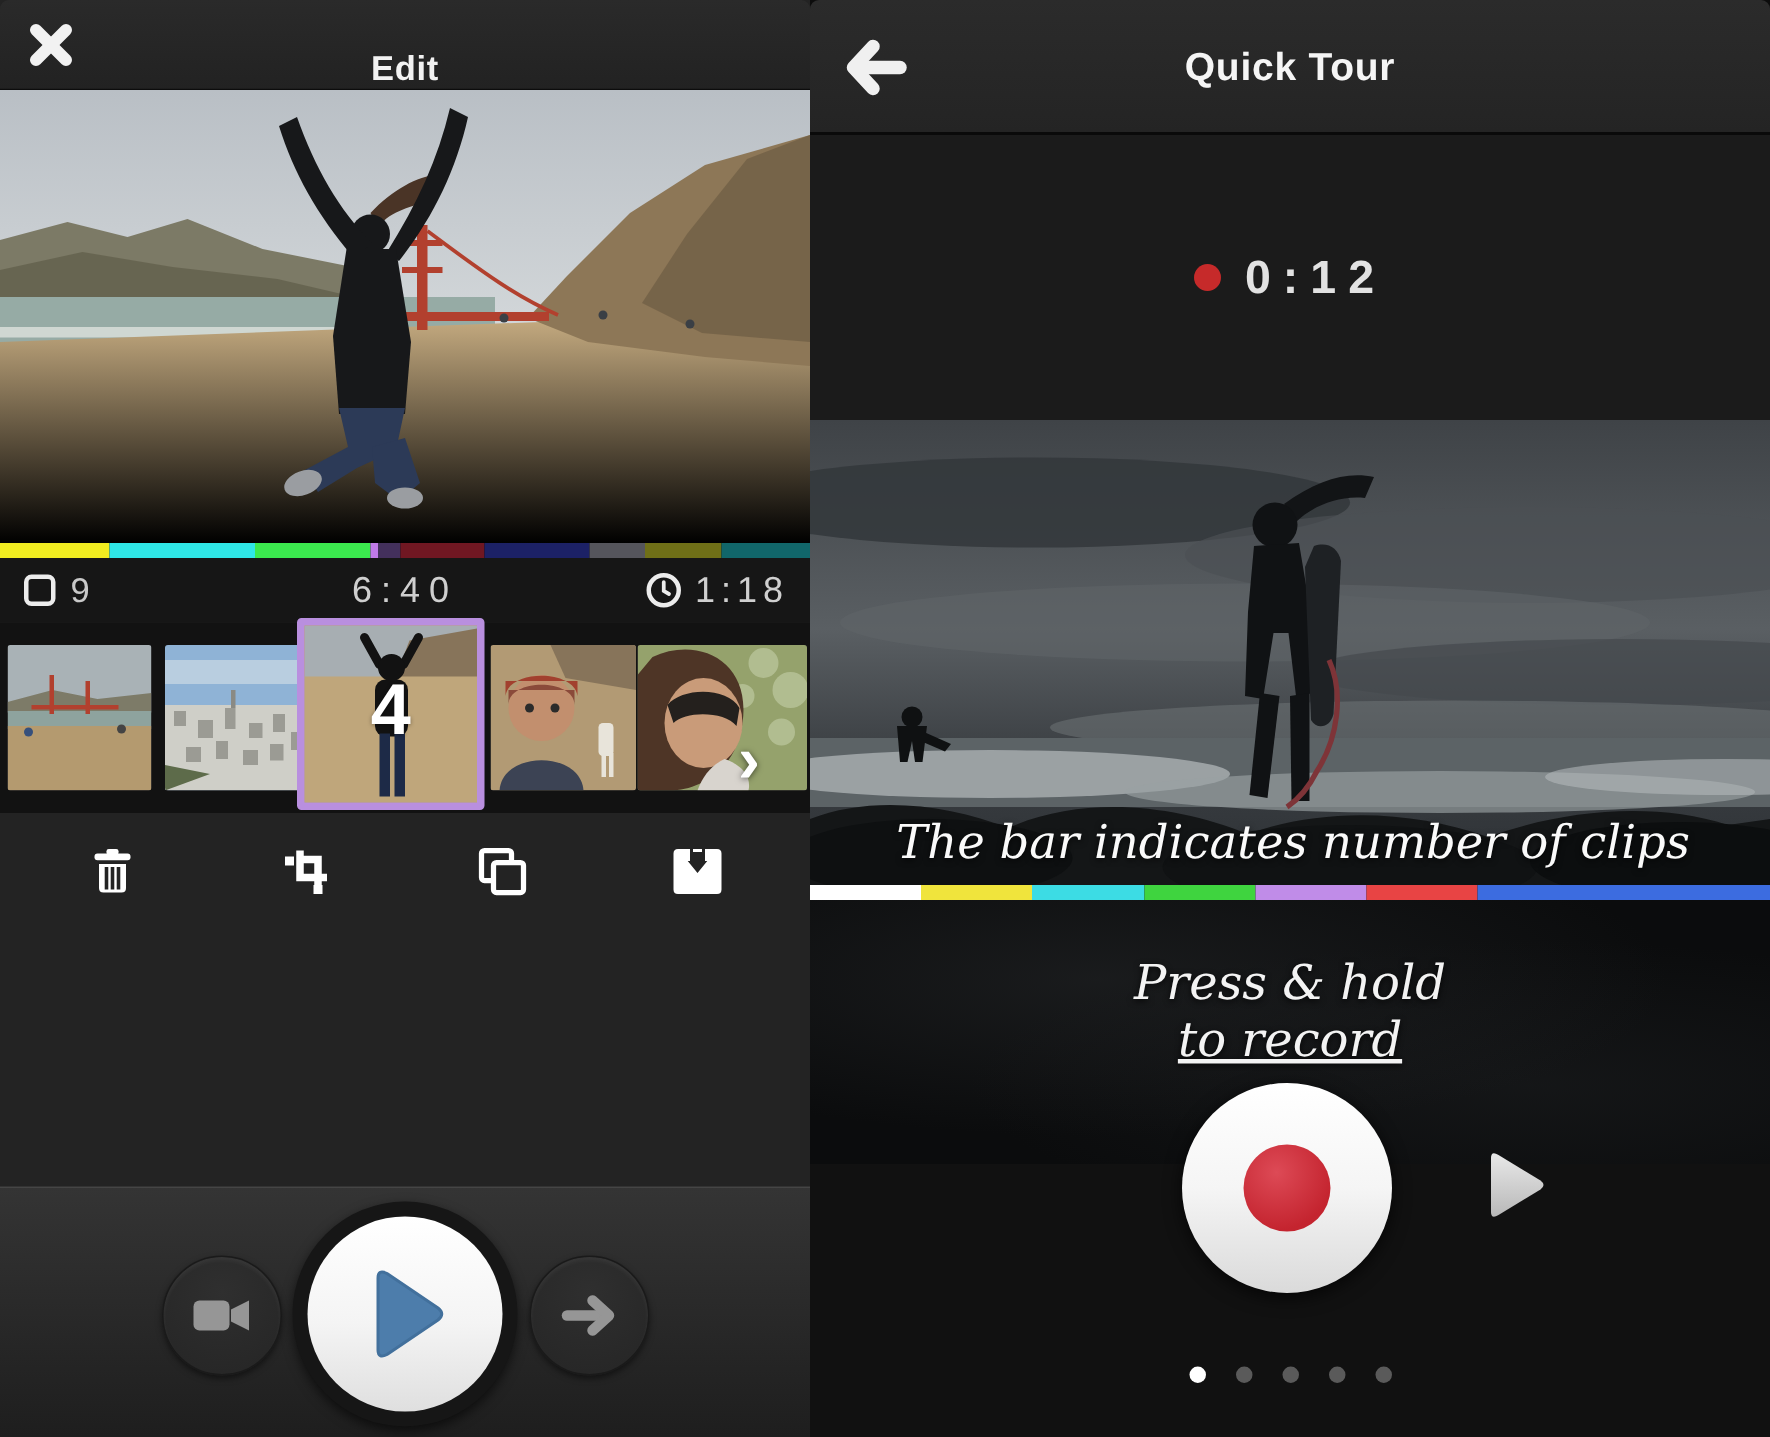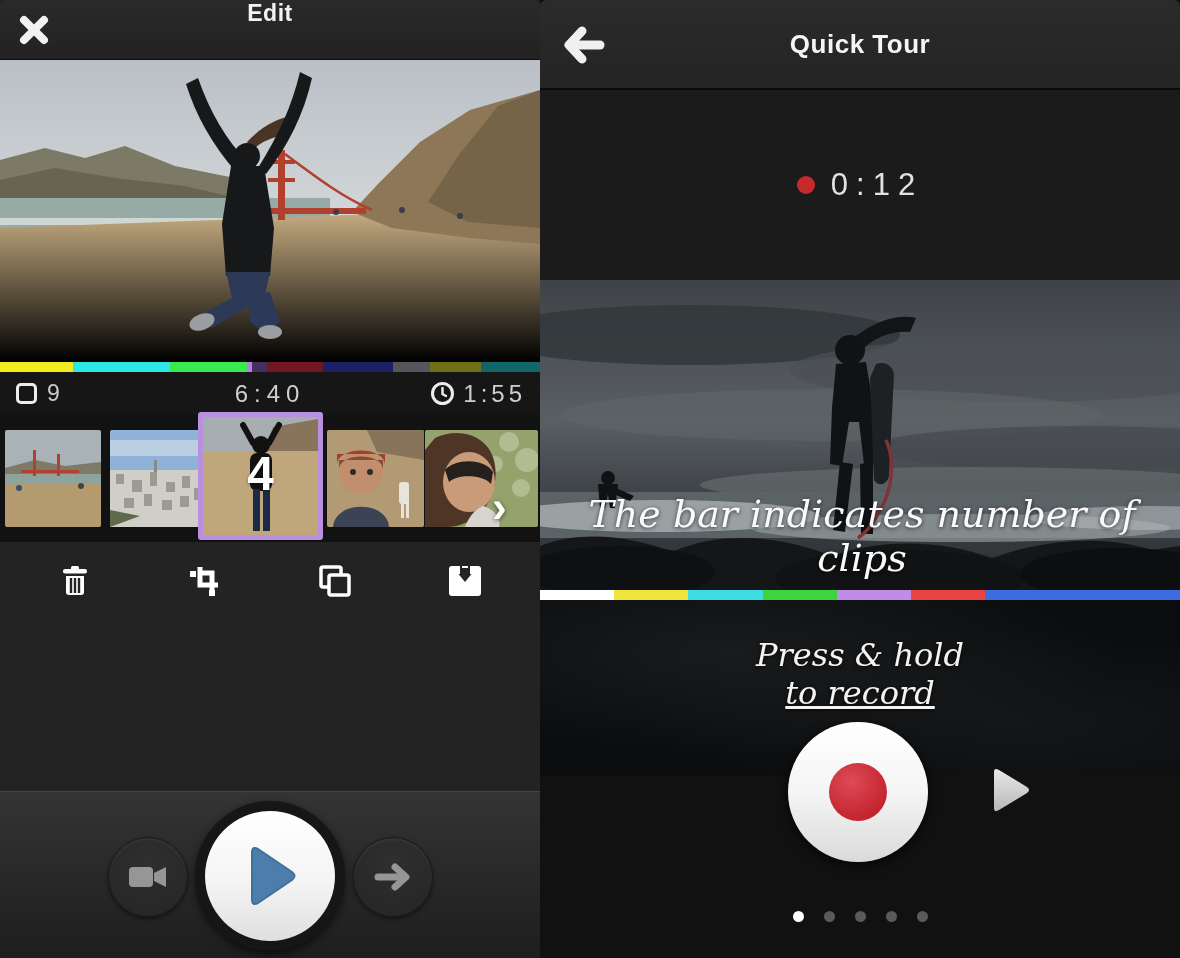--- a/index.html
+++ b/index.html
@@ -1,21 +1,21 @@
 <!DOCTYPE html>
 <html><head>
 <meta charset="utf-8">
 <style>
   html,body{margin:0;padding:0;background:#000;}
   *{box-sizing:border-box;}
   .screen{width:1180px;height:958px;display:flex;font-family:"Liberation Sans",sans-serif;overflow:hidden;background:#111;}
 
   
   .left-panel{width:540px;height:958px;display:flex;flex-direction:column;background:#232323;position:relative;}
-  .lp-topbar{height:60px;background:linear-gradient(#2a2a2a,#222);display:flex;align-items:flex-start;justify-content:center;position:relative;border-bottom:1px solid #0c0c0c;border-radius:6px 6px 0 0;}
+  .lp-topbar{height:60px;background:linear-gradient(#2a2a2a,#222);display:flex;align-items:flex-end;justify-content:center;position:relative;border-bottom:1px solid #0c0c0c;border-radius:6px 6px 0 0;}
   .lp-title{color:#f2f2f2;font-size:23px;font-weight:bold;letter-spacing:.5px;}
   .close-btn{position:absolute;left:16px;top:12px;width:36px;height:36px;background:none;border:none;padding:0;cursor:pointer;}
   .lp-photo{height:302px;position:relative;overflow:hidden;}
   .lp-photo svg{display:block;}
 
   .progress-bar{height:10px;display:flex;width:100%;background:#000;}
   .progress-bar .seg{height:100%;}
 
   .lp-status{height:43px;background:#161616;display:flex;align-items:center;color:#c9c9c9;position:relative;}
   .status-left{display:flex;align-items:center;gap:10px;margin-left:16px;}
@@ -48,25 +48,25 @@
   .play-inner{width:130px;height:130px;border-radius:50%;background:linear-gradient(180deg,#ffffff 0%,#f4f4f4 55%,#dfdfdf 100%);display:flex;align-items:center;justify-content:center;}
 
   
   .right-panel{width:640px;height:776px;display:flex;flex-direction:column;background:#0c0c0c;position:relative;}
   .rp-topbar{height:90px;background:linear-gradient(#2b2b2b,#242424);display:flex;align-items:center;justify-content:center;position:relative;border-bottom:2px solid #0a0a0a;border-radius:6px 6px 0 0;}
   .rp-title{color:#f5f5f5;font-size:26px;font-weight:bold;letter-spacing:.5px;}
   .back-btn{position:absolute;left:20px;top:24px;width:46px;height:42px;background:none;border:none;padding:0;cursor:pointer;}
 
   .rp-timer{height:190px;background:#1b1b1b;display:flex;align-items:center;justify-content:center;gap:16px;}
   .rec-dot{width:18px;height:18px;border-radius:50%;background:#c62a2a;}
-  .rec-time{color:#e2e2e2;font-size:31px;letter-spacing:8px;font-weight:normal;}
+  .rec-time{color:#e2e2e2;font-size:31px;letter-spacing:8px;font-weight:bold;}
 
   .rp-photo{height:310px;position:relative;overflow:hidden;}
   .rp-photo svg{display:block;}
-  .rp-caption{position:absolute;left:0;right:16px;bottom:10px;text-align:center;color:#fafafa;font-family:"DejaVu Serif",serif;font-style:italic;font-size:38px;text-shadow:0 1px 4px rgba(0,0,0,.7);margin-left:20px;}
+  .rp-caption{position:absolute;left:0;right:16px;bottom:10px;text-align:center;color:#fafafa;font-family:"DejaVu Serif",serif;font-style:italic;font-size:31px;text-shadow:0 1px 4px rgba(0,0,0,.7);margin-left:20px;}
 
   .clips-bar{height:10px;display:flex;width:100%;background:#000;}
   .clips-bar .seg{height:100%;}
 
   .rp-bottom{flex:1;position:relative;background:
      radial-gradient(ellipse at 30% 30%,rgba(40,42,44,.5),rgba(0,0,0,0) 60%),
      radial-gradient(ellipse at 75% 70%,rgba(30,32,34,.5),rgba(0,0,0,0) 55%),
      #0b0c0d;}
   .instr{position:absolute;left:0;width:640px;text-align:center;color:#f3f3f3;font-family:"DejaVu Serif",serif;font-style:italic;font-size:32px;text-shadow:0 1px 4px rgba(0,0,0,.8);}
   .instr-1{top:36px;}
@@ -167,21 +167,21 @@
       <div class="status-left">
         <div class="clip-square"></div>
         <div class="count-text">9</div>
       </div>
       <div class="status-center">6:40</div>
       <div class="status-right">
         <svg width="25" height="25" viewBox="0 0 25 25">
           <circle cx="12.5" cy="12.5" r="10" fill="none" stroke="#ececec" stroke-width="3"></circle>
           <path d="M12.5,7 V13 L16,15" fill="none" stroke="#ececec" stroke-width="2.5" stroke-linecap="round"></path>
         </svg>
-        <span>1:55</span>
+        <span>1:18</span>
       </div>
     </div>
 
     <div class="lp-filmstrip">
       <button class="thumb thumb-1">
         <svg viewBox="0 0 96 97" preserveAspectRatio="none">
           <rect width="96" height="45" fill="#a9b2b6"></rect>
           <path d="M0,38 L30,30 60,36 96,32 96,45 0,45 Z" fill="#7d7b68"></path>
           <rect y="44" width="96" height="12" fill="#8ea39e"></rect>
           <rect y="54" width="96" height="43" fill="#b49a6f"></rect>

